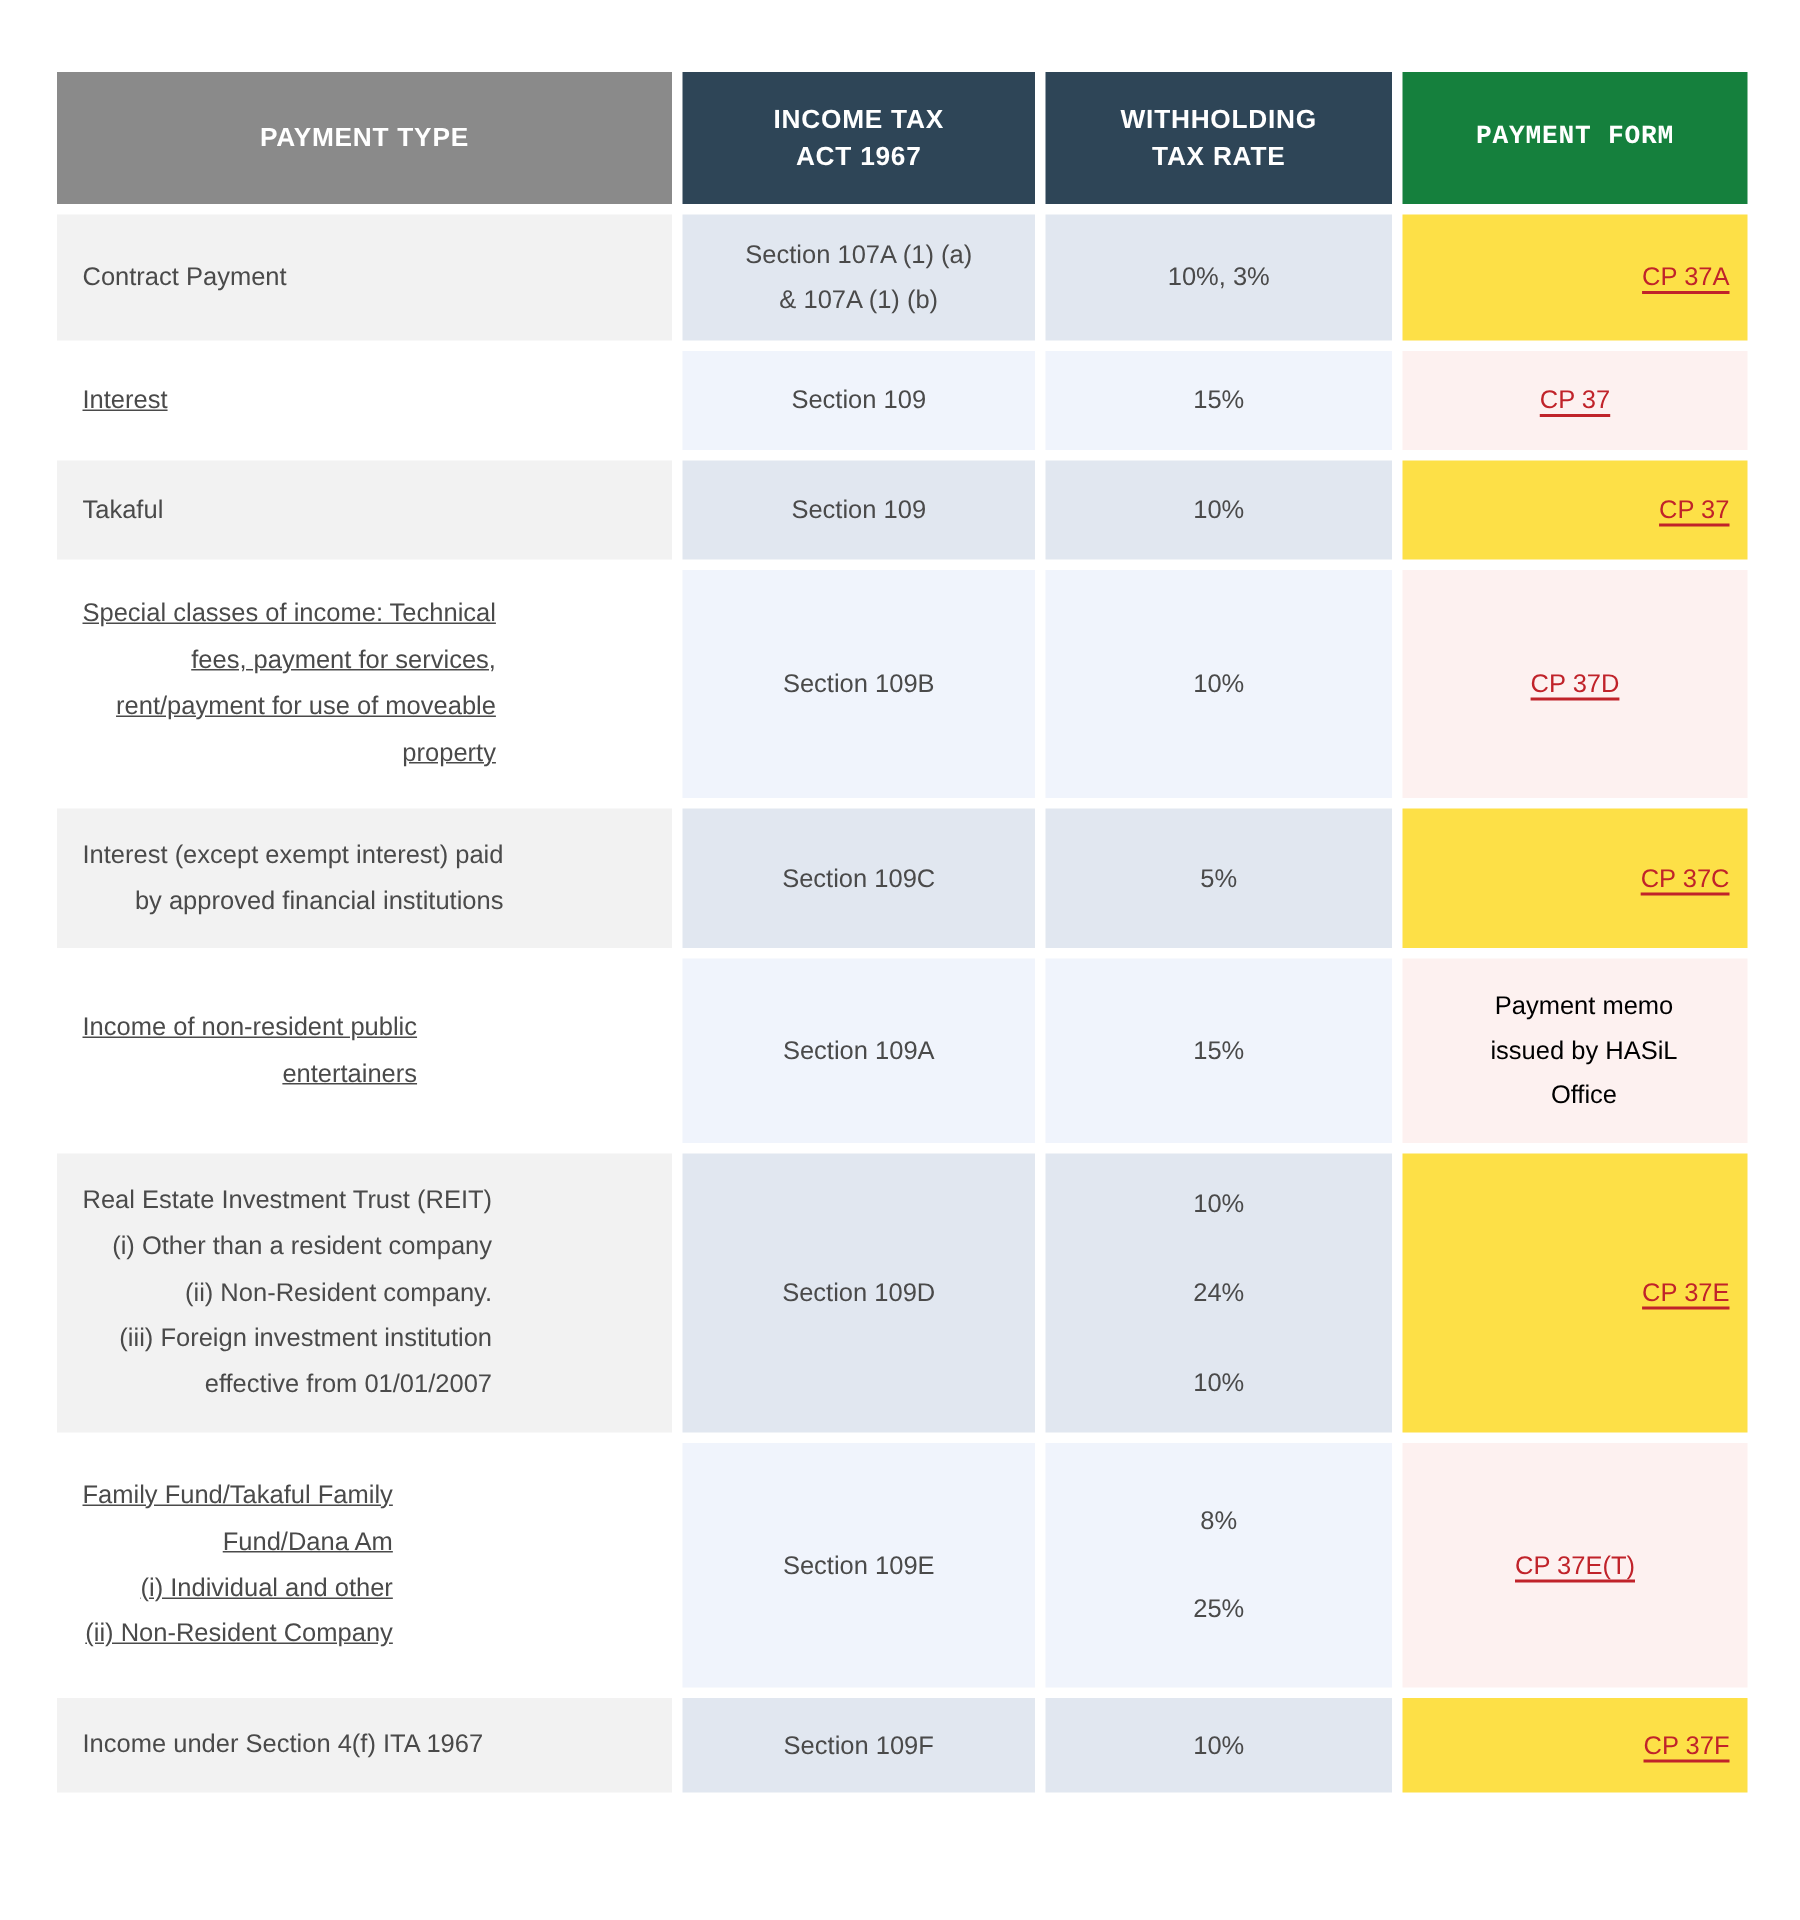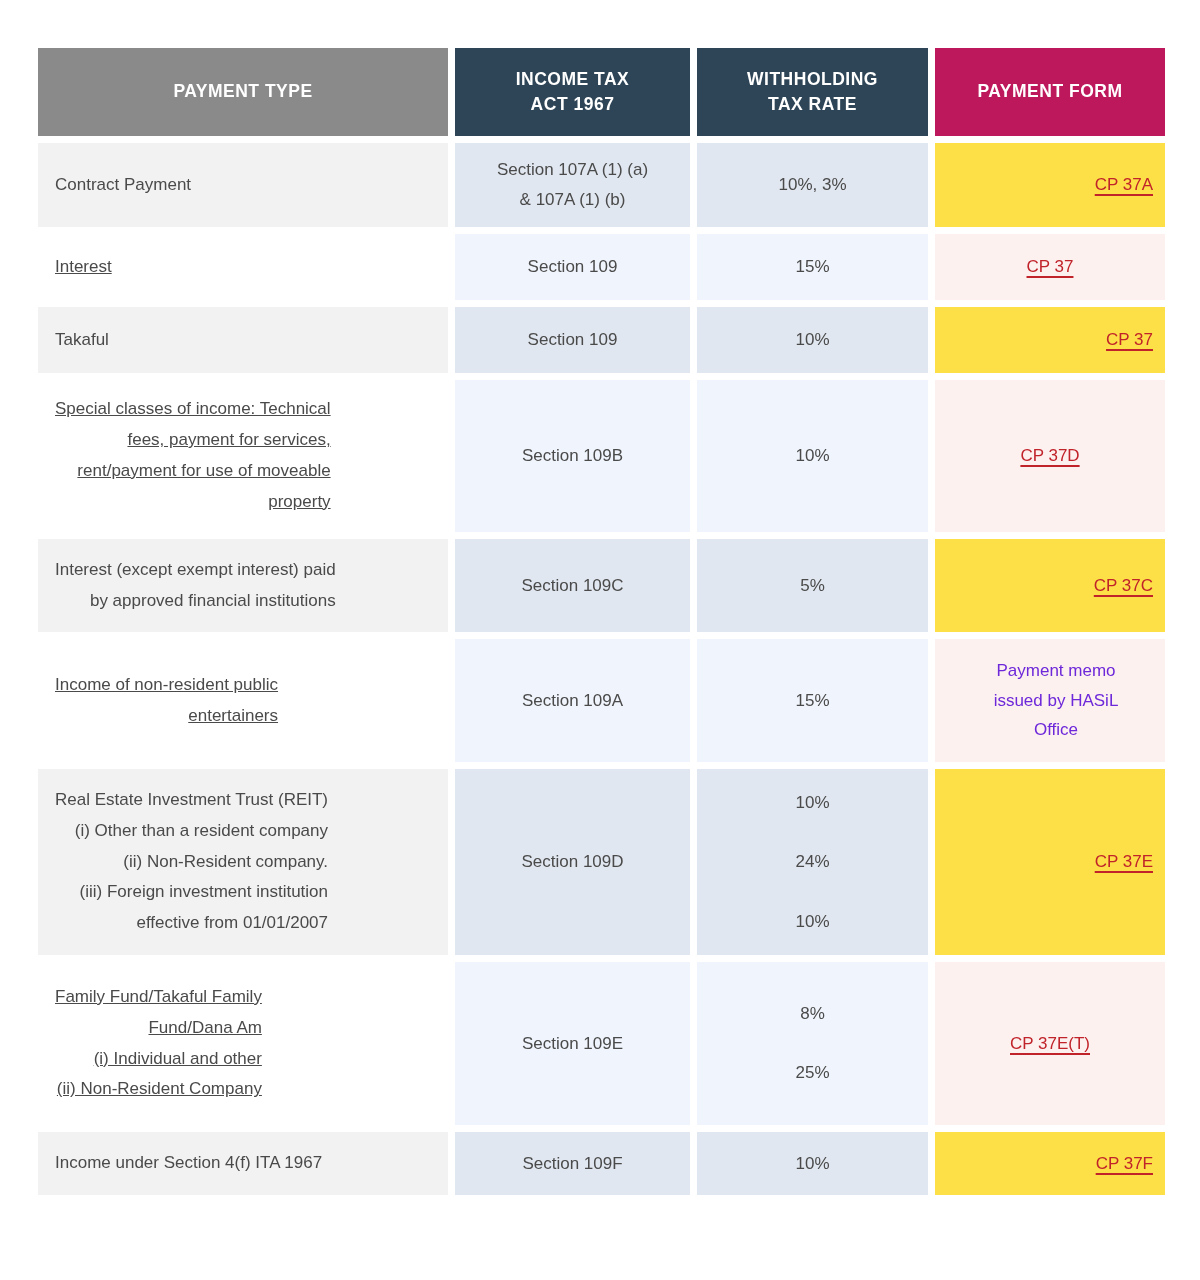--- a/index.html
+++ b/index.html
@@ -47,39 +47,39 @@
   .hdr {
     font-weight: bold;
     font-size: 17.5px;
     letter-spacing: 0.5px;
     color: #ffffff;
     text-transform: uppercase;
     line-height: 1.45;
   }
   .hdr-gray { background: #8a8a8a; }
   .hdr-navy { background: #2e4557; }
-  .hdr-red  { background: #be185d; }
+  .hdr-red  { background: #15803d; font-family: Liberation Mono, monospace; }
 
   .c1-odd  { background: #f2f2f2; }
   .c1-even { background: #ffffff; text-decoration: underline; }
   .blue-odd  { background: #e1e7f0; }
   .blue-even { background: #f0f4fc; }
   .pink-odd  { background: #fde047; justify-content: flex-end; }
   .pink-even { background: #fdf1f0; }
 
   .form-link {
     color: #c0232a;
     text-decoration: underline;
     text-underline-offset: 4px;
     text-decoration-thickness: 1.5px;
     cursor: pointer;
     white-space: pre-line;
   }
   .form-plain {
-    color: #6d28d9;
+    color: #000000;
     white-space: pre-line;
     margin-left: 12px;
   }
   .source-line {
     margin: 21px 0 0 56px;
     font-style: italic;
     font-size: 15.5px;
     color: #8c8c8c;
   }
 </style>

